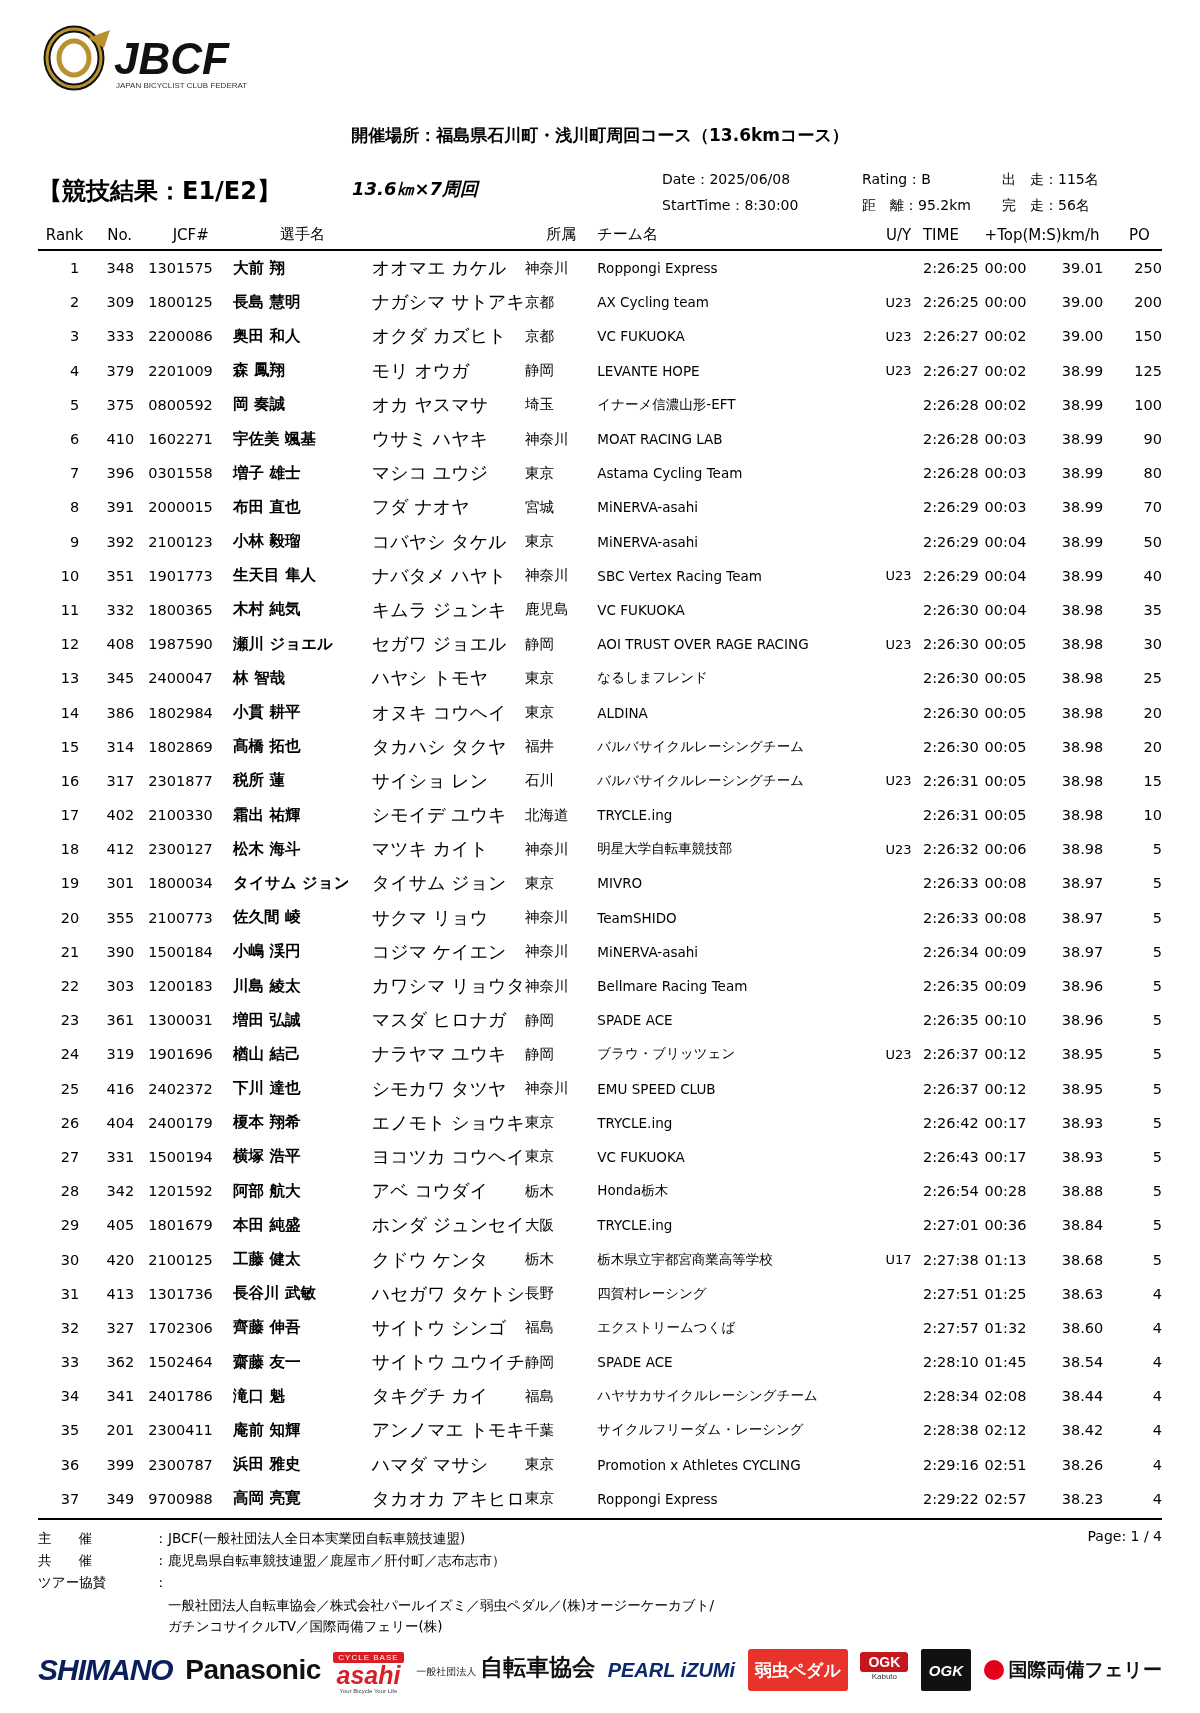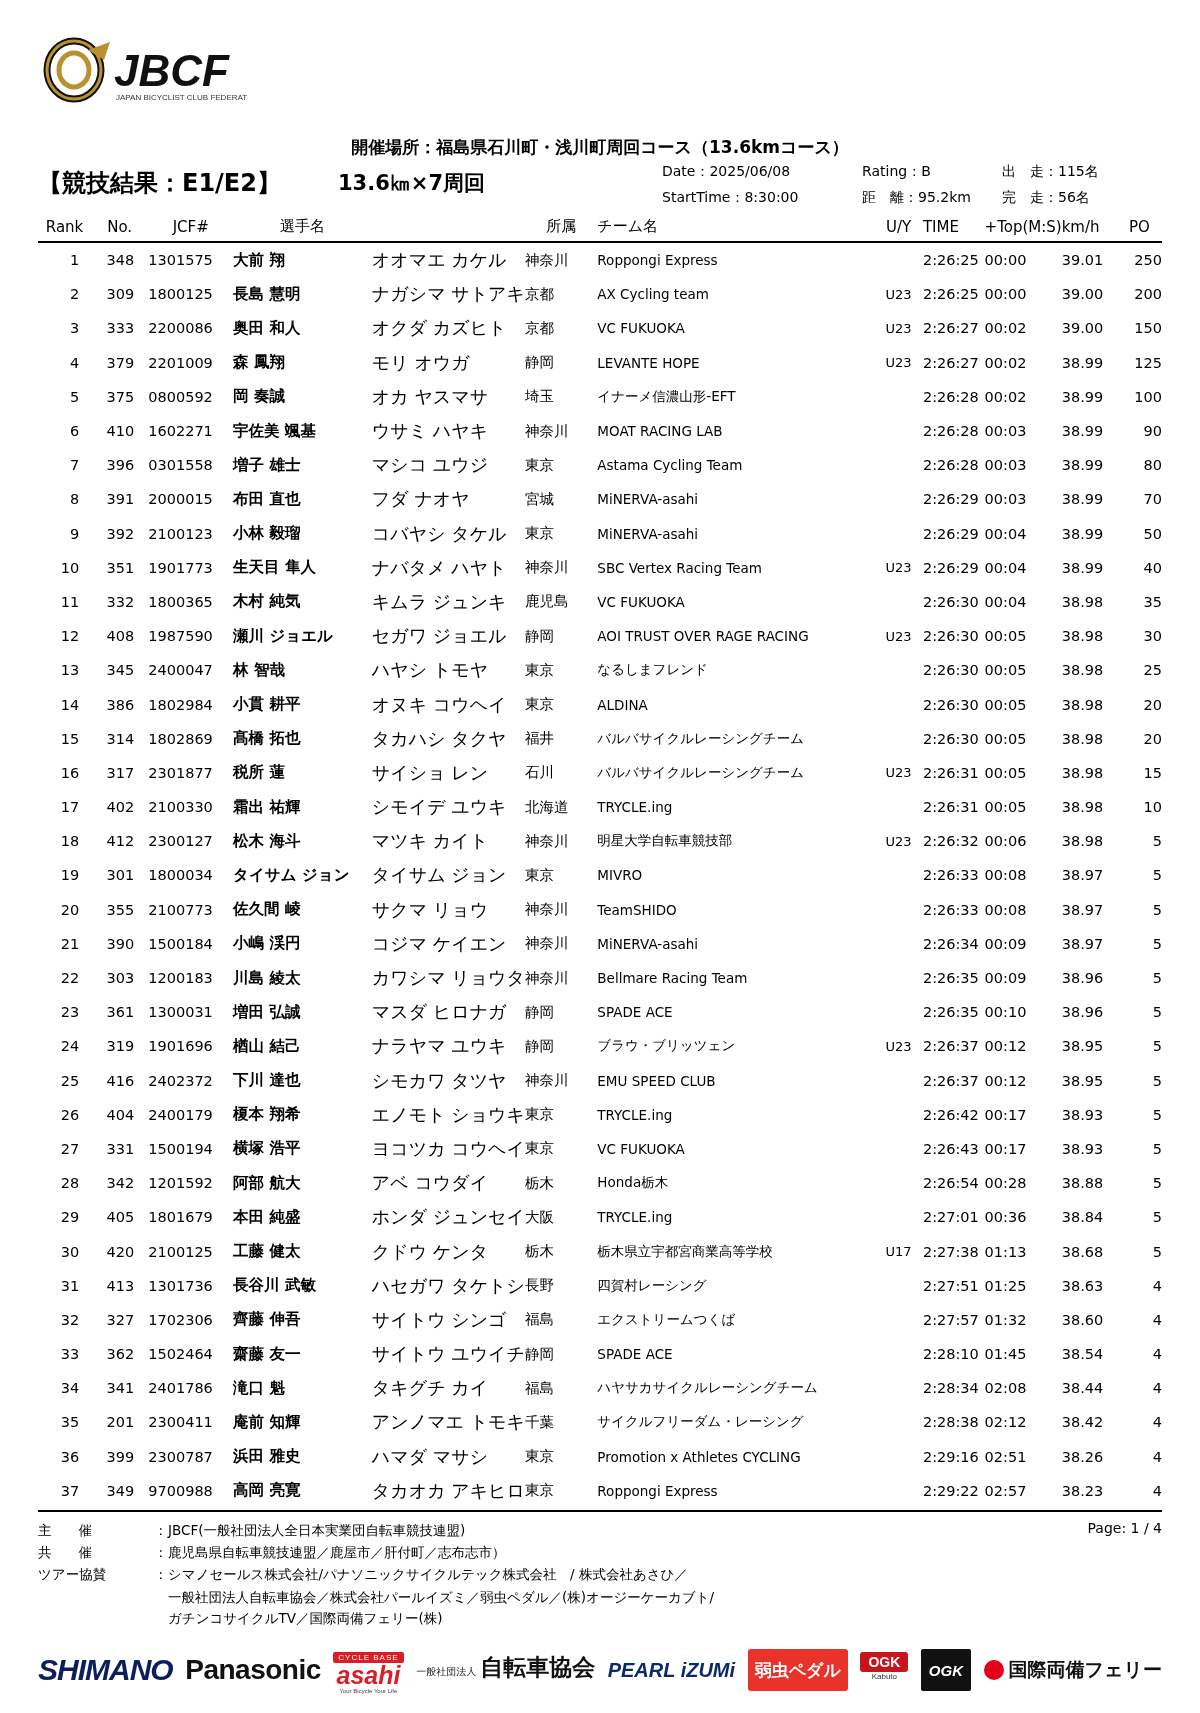--- a/index.html
+++ b/index.html
@@ -4,48 +4,49 @@
 <style>
   html, body { margin:0; padding:0; }
   body {
     width:1200px; height:1713px;
     background:#ffffff;
     font-family:"Liberation Sans", sans-serif;
     color:#000;
     position:relative;
     -webkit-font-smoothing:antialiased;
   }
-  .page { position:relative; width:1200px; height:1713px; box-sizing:border-box; padding:16px 38px; }
+  .page { position:relative; width:1200px; height:1713px; box-sizing:border-box; padding:4px 38px; }
 
   
   .header { position:relative; height:112px; }
   .logo { position:absolute; left:0; top:20px; width:210px; height:80px; }
   .logo svg { display:block; }
   .main-title {
     position:absolute; left:0; right:0; top:38px;
     text-align:center;
     font-size:31px; font-weight:bold; letter-spacing:1px;
     font-family:"DejaVu Sans","Liberation Sans",sans-serif;
   }
   .venue {
     text-align:center; font-size:17px; font-weight:bold; margin-top:8px;
     font-family:"DejaVu Sans","Liberation Sans",sans-serif;
   }
 
   
-  .meta-row { position:relative; height:56px; }
+  .meta-row { position:relative; height:56px; margin-top:20px; }
   .result-title {
     position:absolute; left:0; top:8px;
     font-size:24px; font-weight:bold;
     font-family:"DejaVu Sans","Liberation Sans",sans-serif;
   }
   .distance-title {
-    position:absolute; left:300px; top:10px;
-    font-size:21px; font-weight:bold;
+    position:absolute; left:314px; top:10px;
+    font-size:18px; font-weight:bold;
     font-family:"DejaVu Sans","Liberation Sans",sans-serif;
+    font-style:italic;
   }
   .meta-grid {
     position:absolute; right:0; top:0; width:500px;
     font-size:14px;
     font-family:"DejaVu Sans","Liberation Sans",sans-serif;
   }
   .meta-line { display:flex; height:26px; align-items:center; }
   .meta-c1 { width:200px; }
   .meta-c2 { width:140px; }
   .meta-c3 { width:160px; text-align:left; }
@@ -707,21 +708,20 @@
       <div class="f-text">JBCF(一般社団法人全日本実業団自転車競技連盟)</div>
     </div>
     <div class="f-line">
       <div class="f-label">共　　催</div>
       <div class="f-colon">：</div>
       <div class="f-text">鹿児島県自転車競技連盟／鹿屋市／肝付町／志布志市）</div>
     </div>
     <div class="f-line">
       <div class="f-label wide">ツアー協賛</div>
       <div class="f-colon">：</div>
-      <div class="f-text">シマノセールス株式会社/パナソニックサイクルテック株式会社　/ 株式会社あさひ／</div>
     </div>
     <div class="f-indent">一般社団法人自転車協会／株式会社パールイズミ／弱虫ペダル／(株)オージーケーカブト/</div>
     <div class="f-indent">ガチンコサイクルTV／国際両備フェリー(株)</div>
   </div>
 
   <div class="sponsors">
     <div class="sp sp-shimano">SHIMANO</div>
     <div class="sp sp-panasonic">Panasonic</div>
     <div class="sp sp-asahi">
       <span class="top">CYCLE BASE</span>

